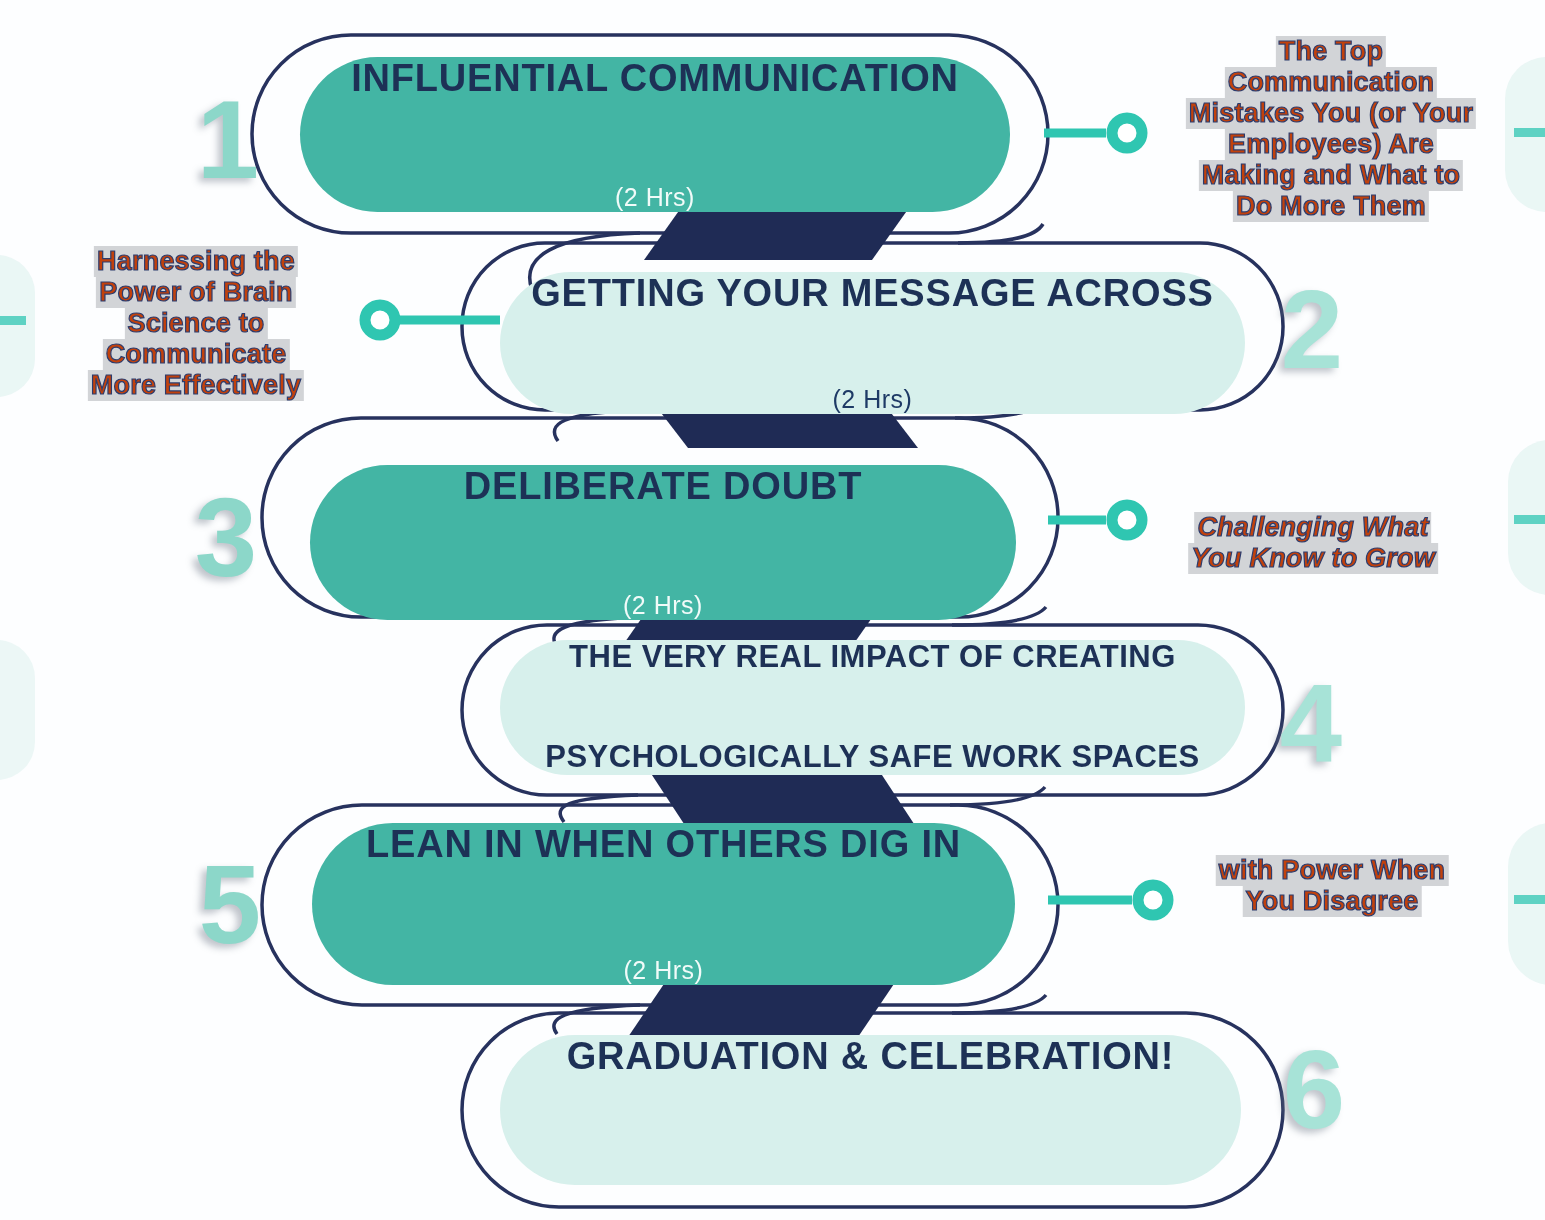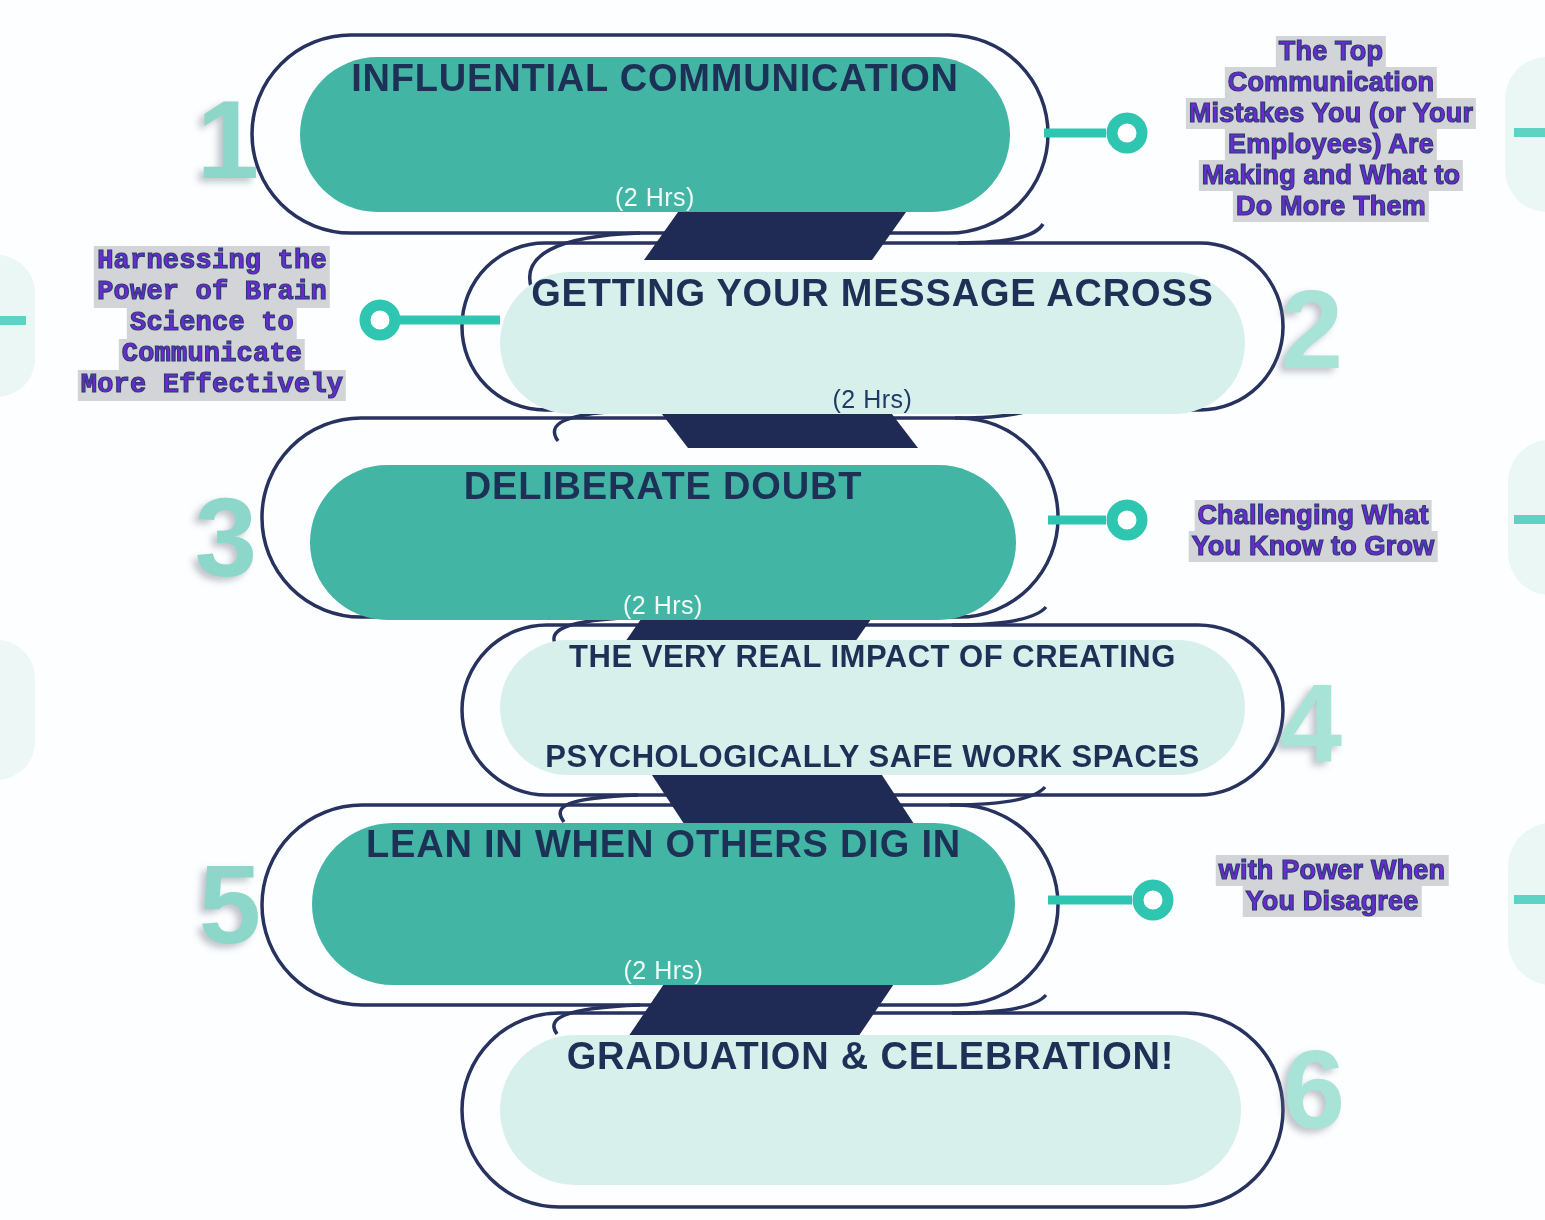--- a/index.html
+++ b/index.html
@@ -27,21 +27,21 @@
   .stepnum{
     position:absolute;z-index:2;font-size:112px;font-weight:bold;line-height:1;
     transform:translate(-50%,-50%);
     text-shadow:-5px 4px 7px rgba(118,126,140,0.45);
   }
   .stepnum.left{color:#8cd7c9;}
   .stepnum.right{color:#a7e3d7;}
   .annot{
     position:absolute;z-index:2;transform:translateX(-50%);
     text-align:center;font-size:27px;line-height:31px;font-weight:600;
-    letter-spacing:0.2px;color:#6d28d9;
+    letter-spacing:0.2px;color:#c2410c;
     -webkit-text-stroke:1.2px #2c3c6e;
     white-space:nowrap;
   }
   .annot-line{
     display:block;width:max-content;margin:0 auto;
     background:rgba(122,125,132,0.32);padding:0 3px;
   }
 </style>
 </head>
 <body>
@@ -115,34 +115,34 @@
     <span class="annot-line">Employees) Are</span>
     <span class="annot-line">Making and What to</span>
     <span class="annot-line">Do More Them</span>
   </div>
 
   <div class="pill mint" style="left:500px;top:272px;width:745px;height:142px;">
     <div class="pill-title">GETTING YOUR MESSAGE ACROSS</div>
     <div class="pill-sub">(2 Hrs)</div>
   </div>
   <div class="stepnum right" style="left:1312px;top:330px;">2</div>
-  <div class="annot" style="left:212px;top:246px;font-family:Liberation Mono, monospace;">
+  <div class="annot" style="left:196px;top:246px;">
     <span class="annot-line">Harnessing the</span>
     <span class="annot-line">Power of Brain</span>
     <span class="annot-line">Science to</span>
     <span class="annot-line">Communicate</span>
     <span class="annot-line">More Effectively</span>
   </div>
 
   <div class="pill teal" style="left:310px;top:440px;width:706px;height:155px;margin-top:25px;">
     <div class="pill-title">DELIBERATE DOUBT</div>
     <div class="pill-sub">(2 Hrs)</div>
   </div>
   <div class="stepnum left" style="left:226px;top:538px;">3</div>
-  <div class="annot" style="left:1313px;top:500px;">
+  <div class="annot" style="left:1313px;top:512px;font-style:italic;">
     <span class="annot-line">Challenging What</span>
     <span class="annot-line">You Know to Grow</span>
   </div>
 
   <div class="pill mint" style="left:500px;top:640px;width:745px;height:135px;">
     <div class="pill-title two-line">THE VERY REAL IMPACT OF CREATING</div>
     <div class="pill-title two-line" style="margin-top:-6px;">PSYCHOLOGICALLY SAFE WORK SPACES</div>
   </div>
   <div class="stepnum right" style="left:1311px;top:724px;">4</div>
 

